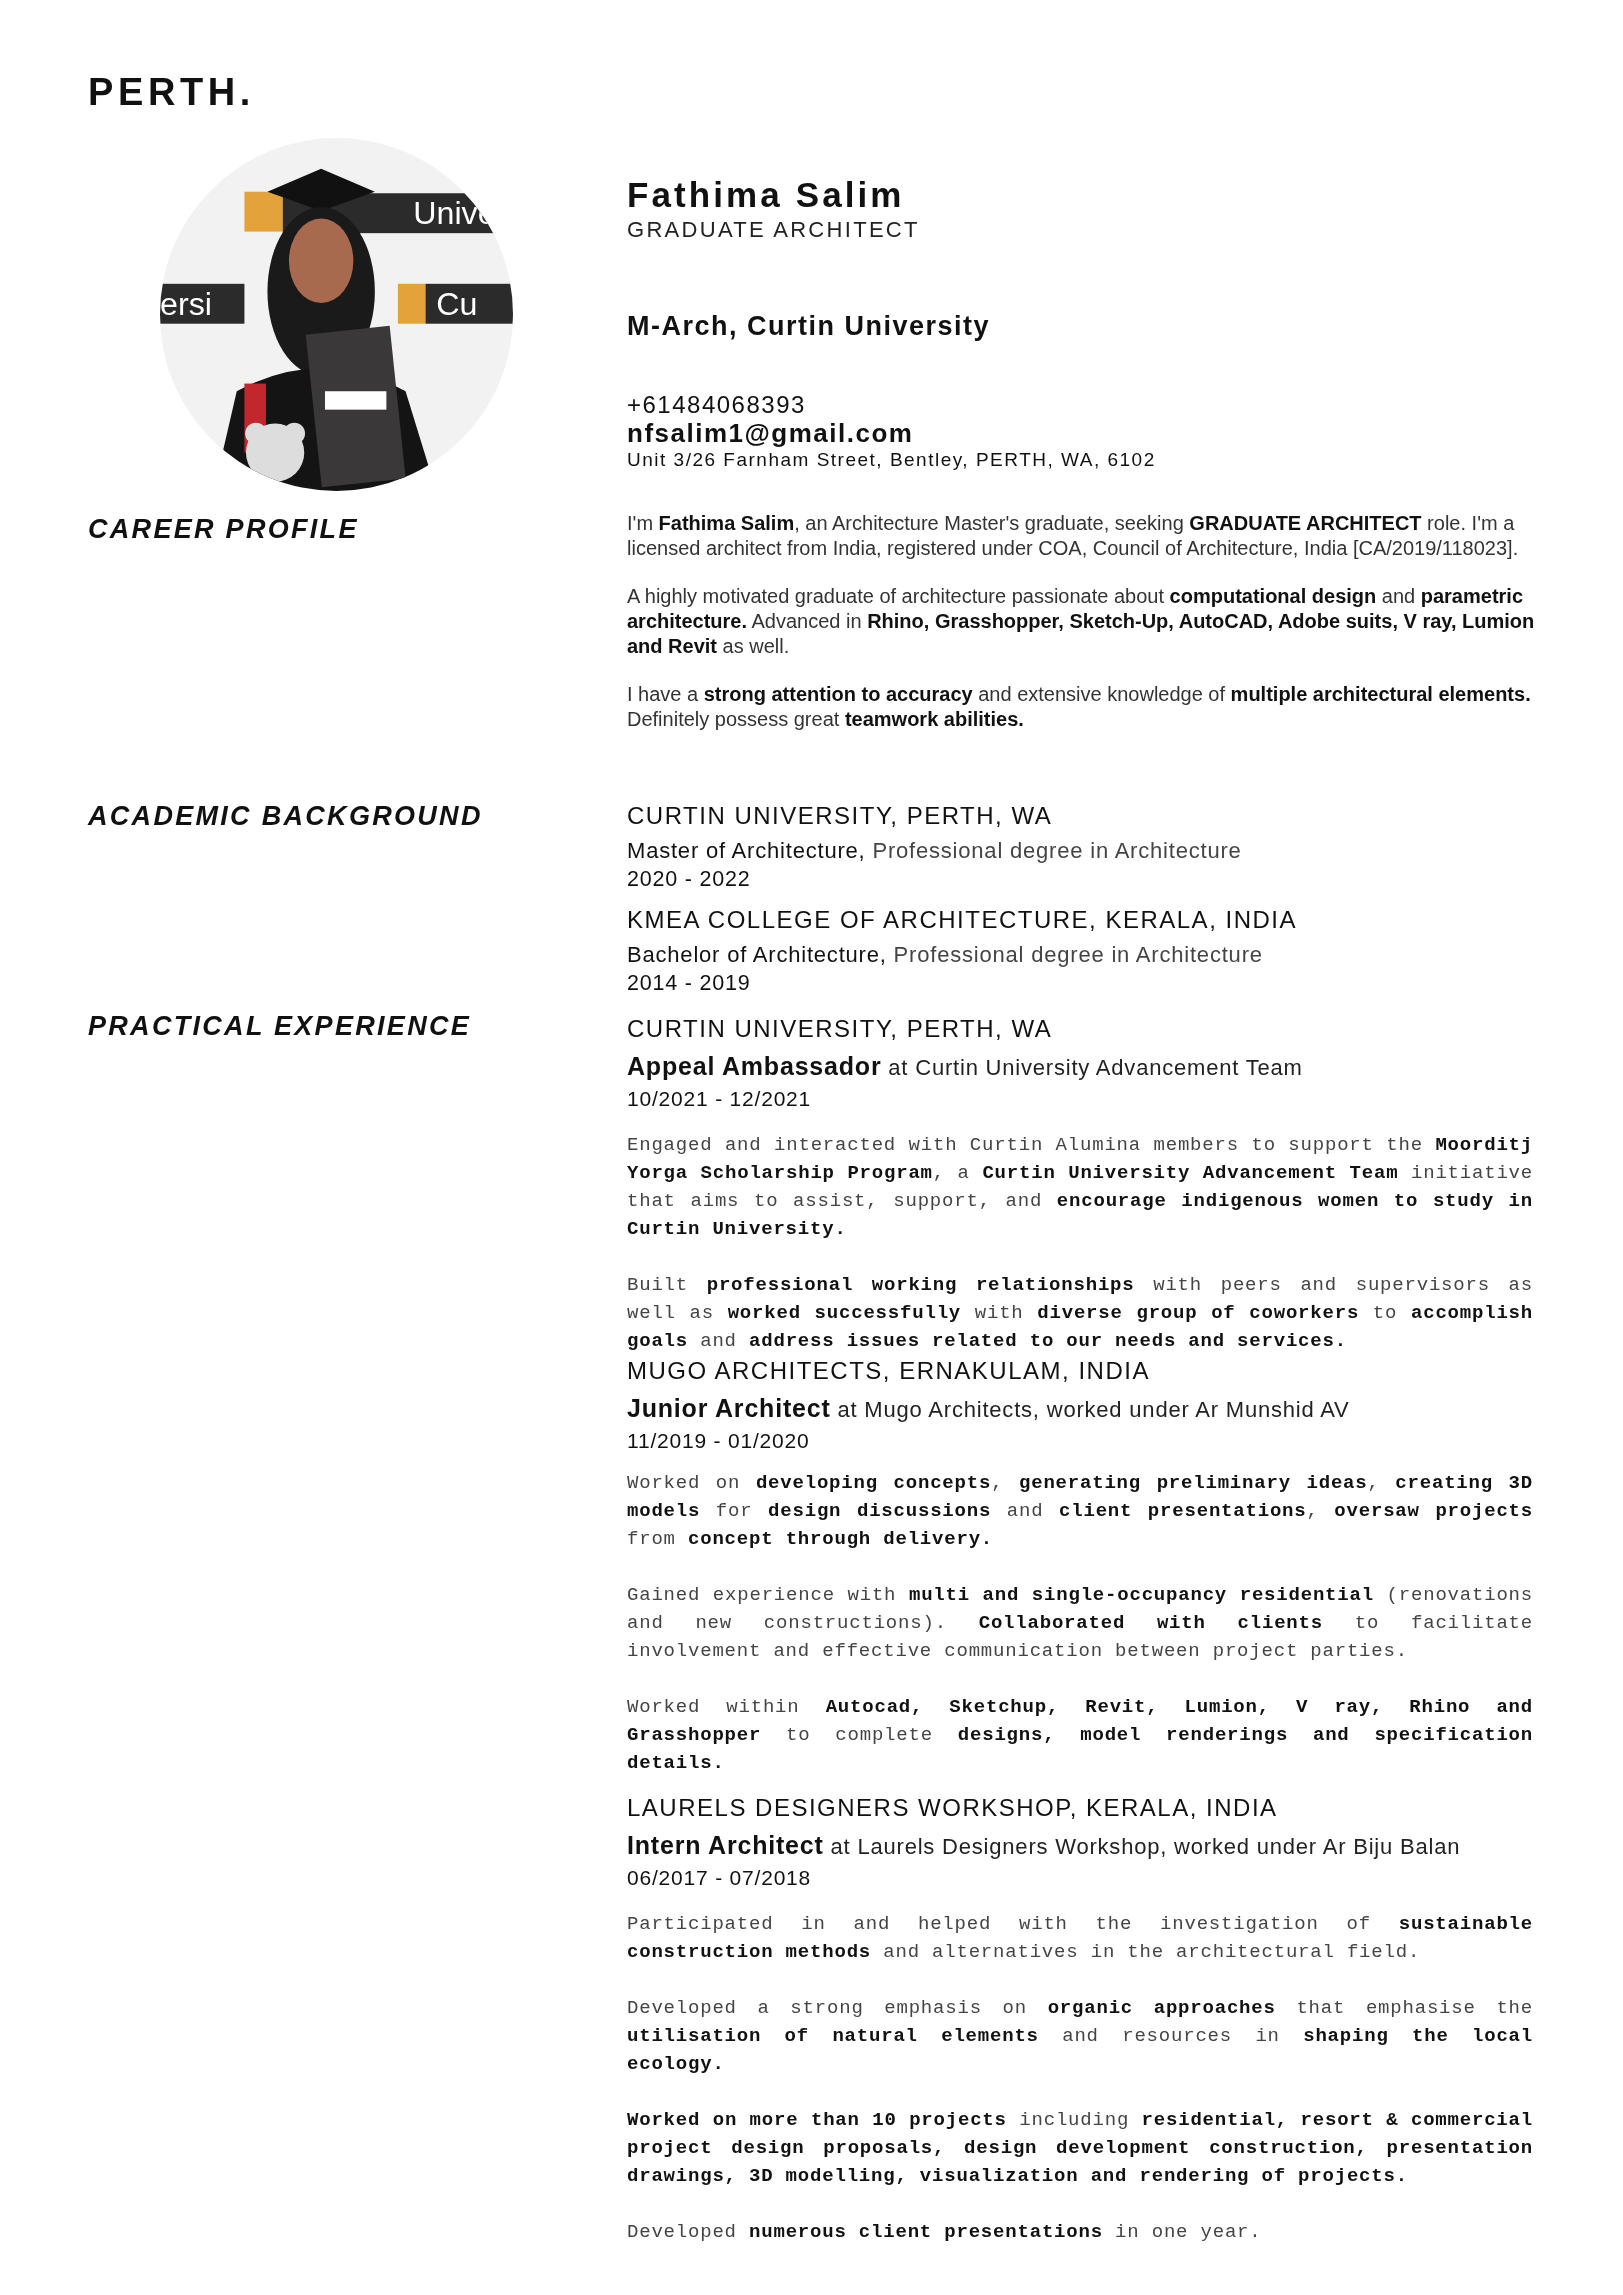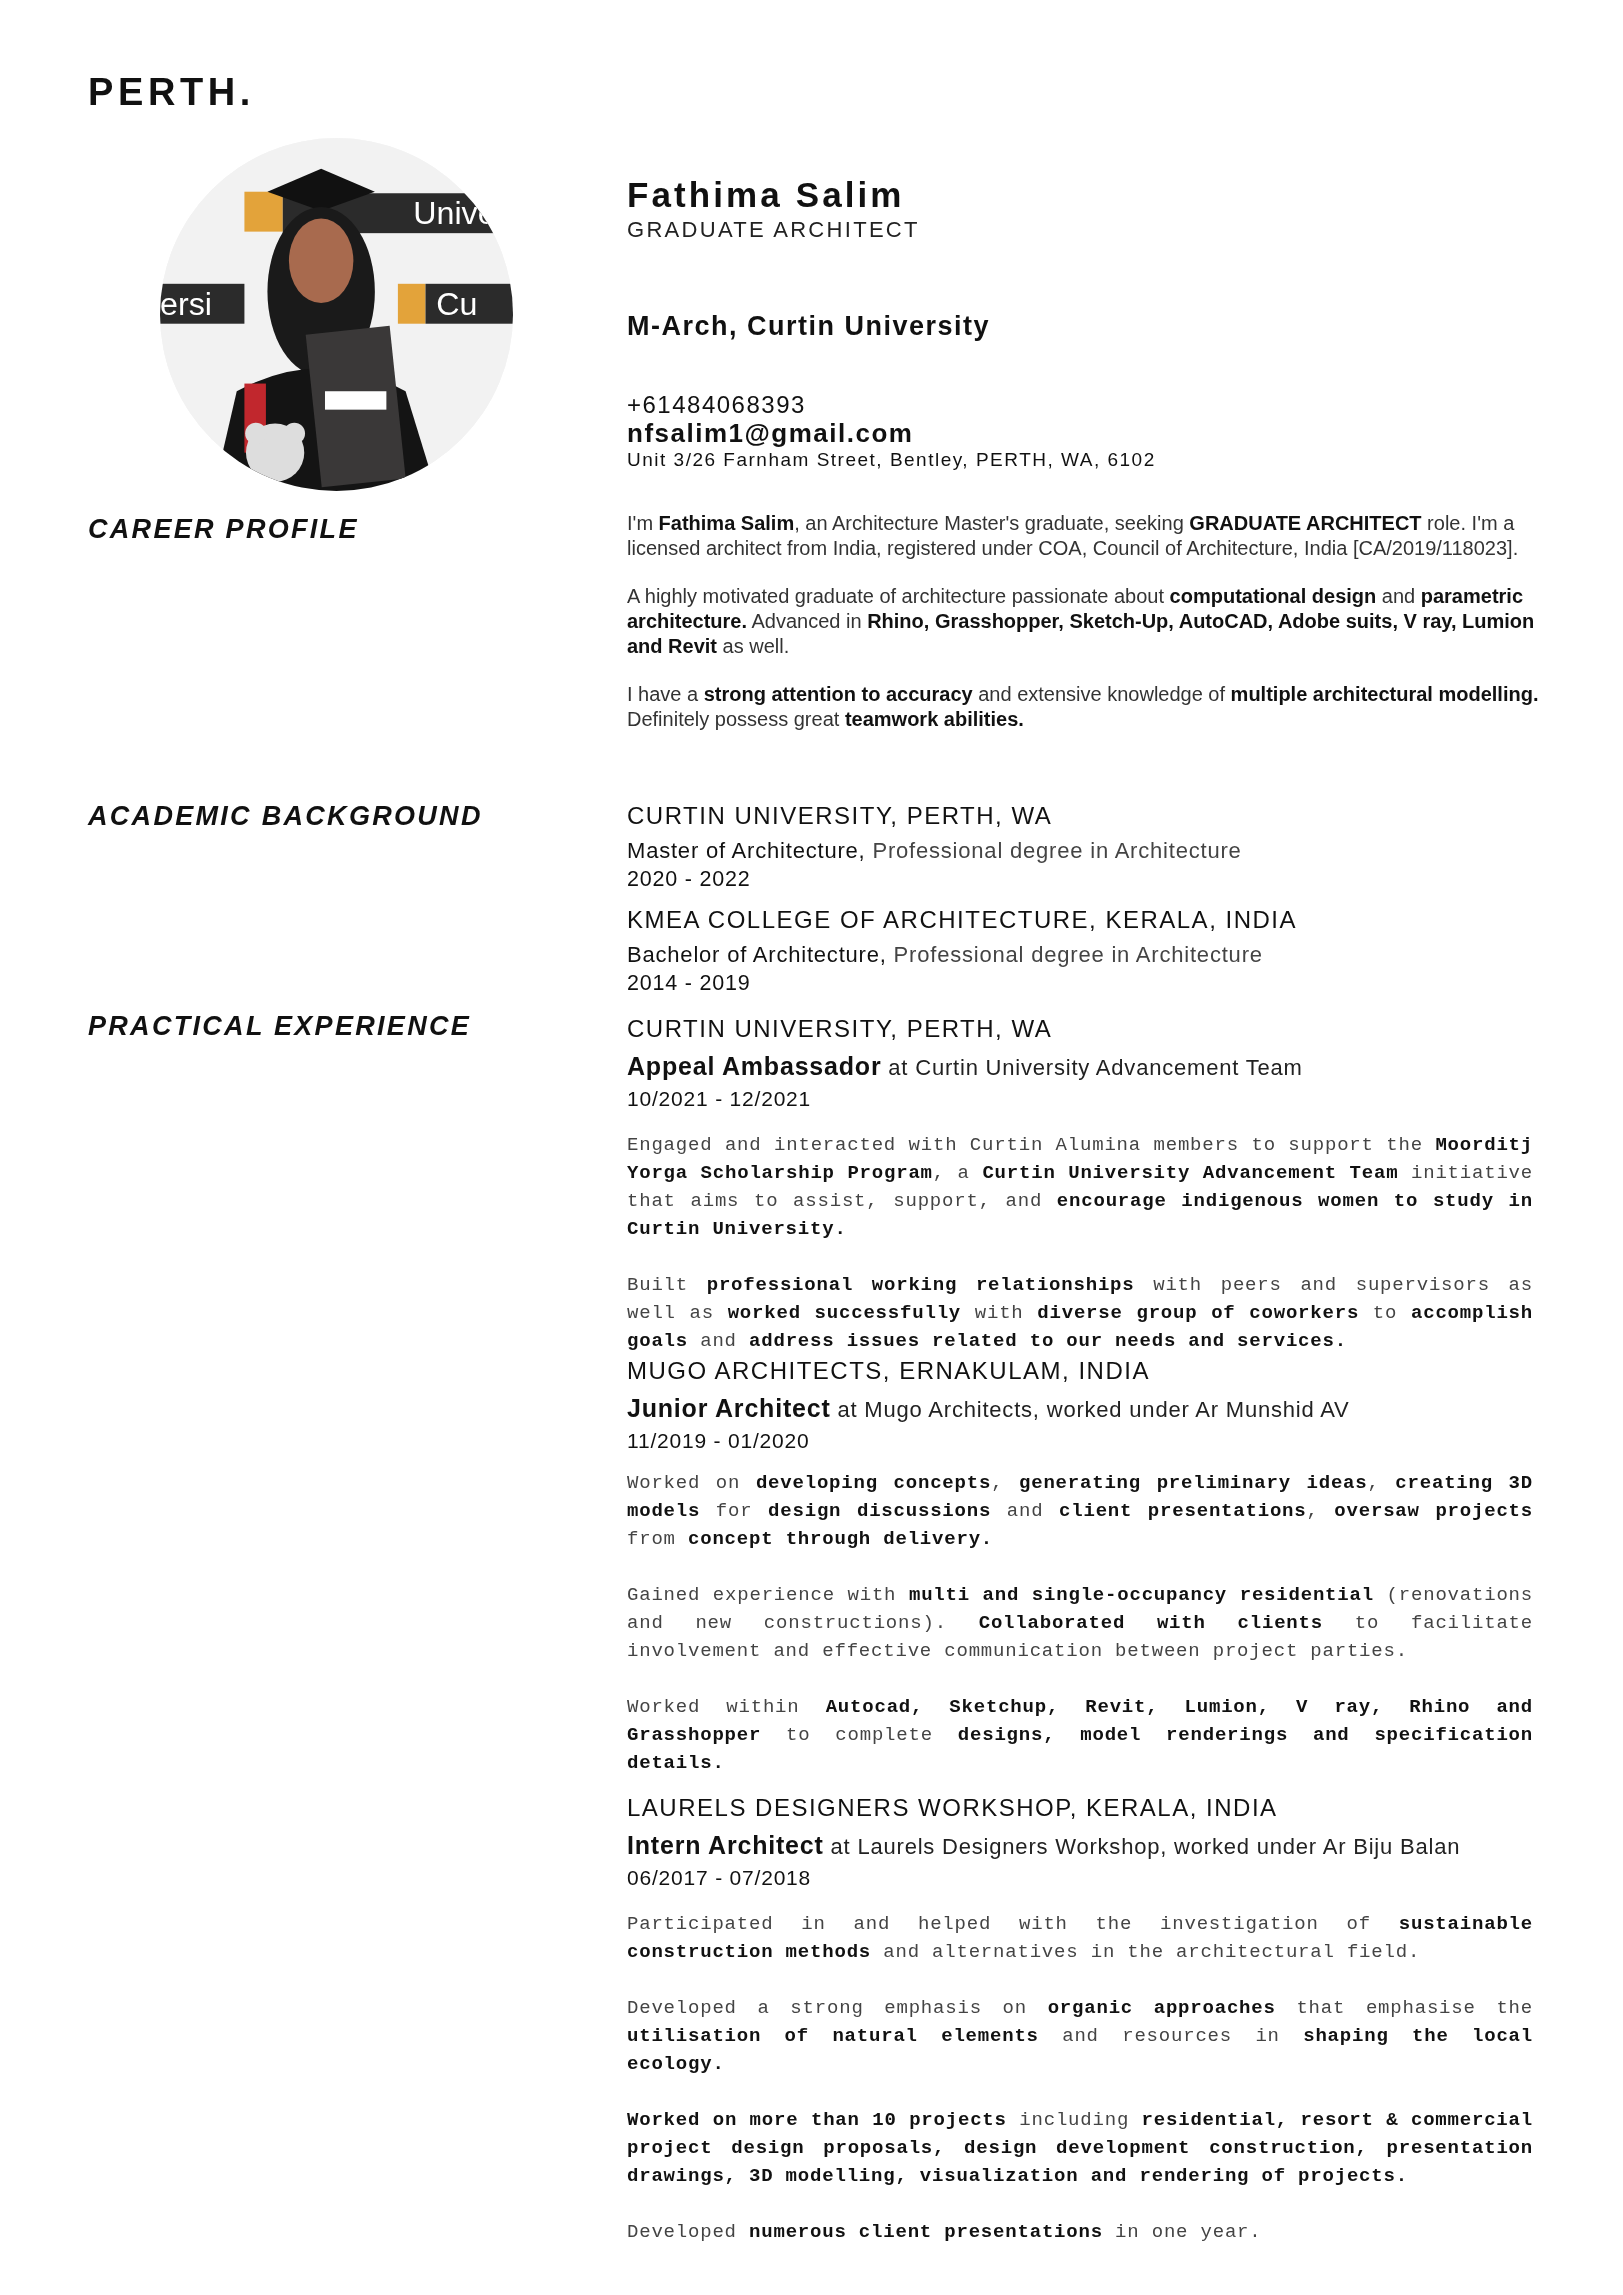--- a/index.html
+++ b/index.html
@@ -64,21 +64,21 @@
 <div class="abs right email">nfsalim1@gmail.com</div>
 <div class="abs right addr">Unit 3/26 Farnham Street, Bentley, PERTH, WA, 6102</div>
 
 <div class="abs sec-head" style="top:514px">CAREER PROFILE</div>
 <div class="abs sec-head" style="top:801px">ACADEMIC BACKGROUND</div>
 <div class="abs sec-head" style="top:1011px">PRACTICAL EXPERIENCE</div>
 
 <div class="abs right para" style="top:511px">
   <p><span>I'm </span><b>Fathima Salim</b><span>, an Architecture Master's graduate, seeking </span><b>GRADUATE ARCHITECT</b><span> role. I'm a licensed architect from India, registered under COA, Council of Architecture, India [CA/2019/118023].</span></p>
   <p><span>A highly motivated graduate of architecture passionate about </span><b>computational design</b><span> and </span><b>parametric architecture.</b><span> Advanced in </span><b>Rhino, Grasshopper, Sketch-Up, AutoCAD, Adobe suits, V ray, Lumion and Revit</b><span> as well.</span></p>
-  <p><span>I have a </span><b>strong attention to accuracy</b><span> and extensive knowledge of </span><b>multiple architectural modelling.</b><span> Definitely possess great </span><b>teamwork abilities.</b></p>
+  <p><span>I have a </span><b>strong attention to accuracy</b><span> and extensive knowledge of </span><b>multiple architectural elements.</b><span> Definitely possess great </span><b>teamwork abilities.</b></p>
 </div>
 
 <div class="abs right" style="top:802px">
   <div class="org">CURTIN UNIVERSITY, PERTH, WA</div>
   <div class="edu-line" style="margin-top:7.7px"><span style="color:#111">Master of Architecture,</span><span> Professional degree in Architecture</span></div>
   <div class="years" style="margin-top:3.1px">2020 - 2022</div>
 </div>
 <div class="abs right" style="top:906px">
   <div class="org">KMEA COLLEGE OF ARCHITECTURE, KERALA, INDIA</div>
   <div class="edu-line" style="margin-top:7.7px"><span style="color:#111">Bachelor of Architecture,</span><span> Professional degree in Architecture</span></div>

